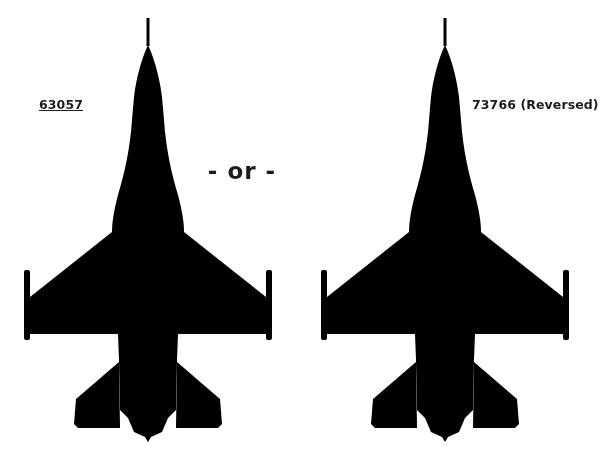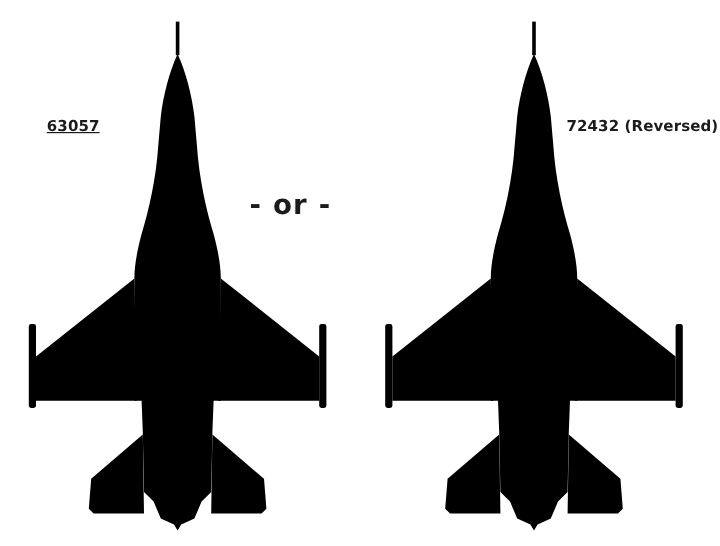--- a/index.html
+++ b/index.html
@@ -105,13 +105,13 @@
     #jet-right .f { fill: #1a1a1a; stroke: #1a1a1a; stroke-width: 1.6; stroke-linejoin: round; }
     #jet-right .c { fill: #ffffff; stroke: #1a1a1a; stroke-width: 1.4; }
     #jet-right .l line { stroke: #ffffff; stroke-width: 1.1; }
     #jet-right .lr { fill: none; stroke: #ffffff; stroke-width: 1.1; }
   </style>
   <use href="#jet-body"></use>
 </svg>
 
 <div class="label label-left">63057</div>
 <div class="separator">- or -</div>
-<div class="label label-right">72432 (Reversed)</div>
+<div class="label label-right">73766 (Reversed)</div>
 
 </body></html>

